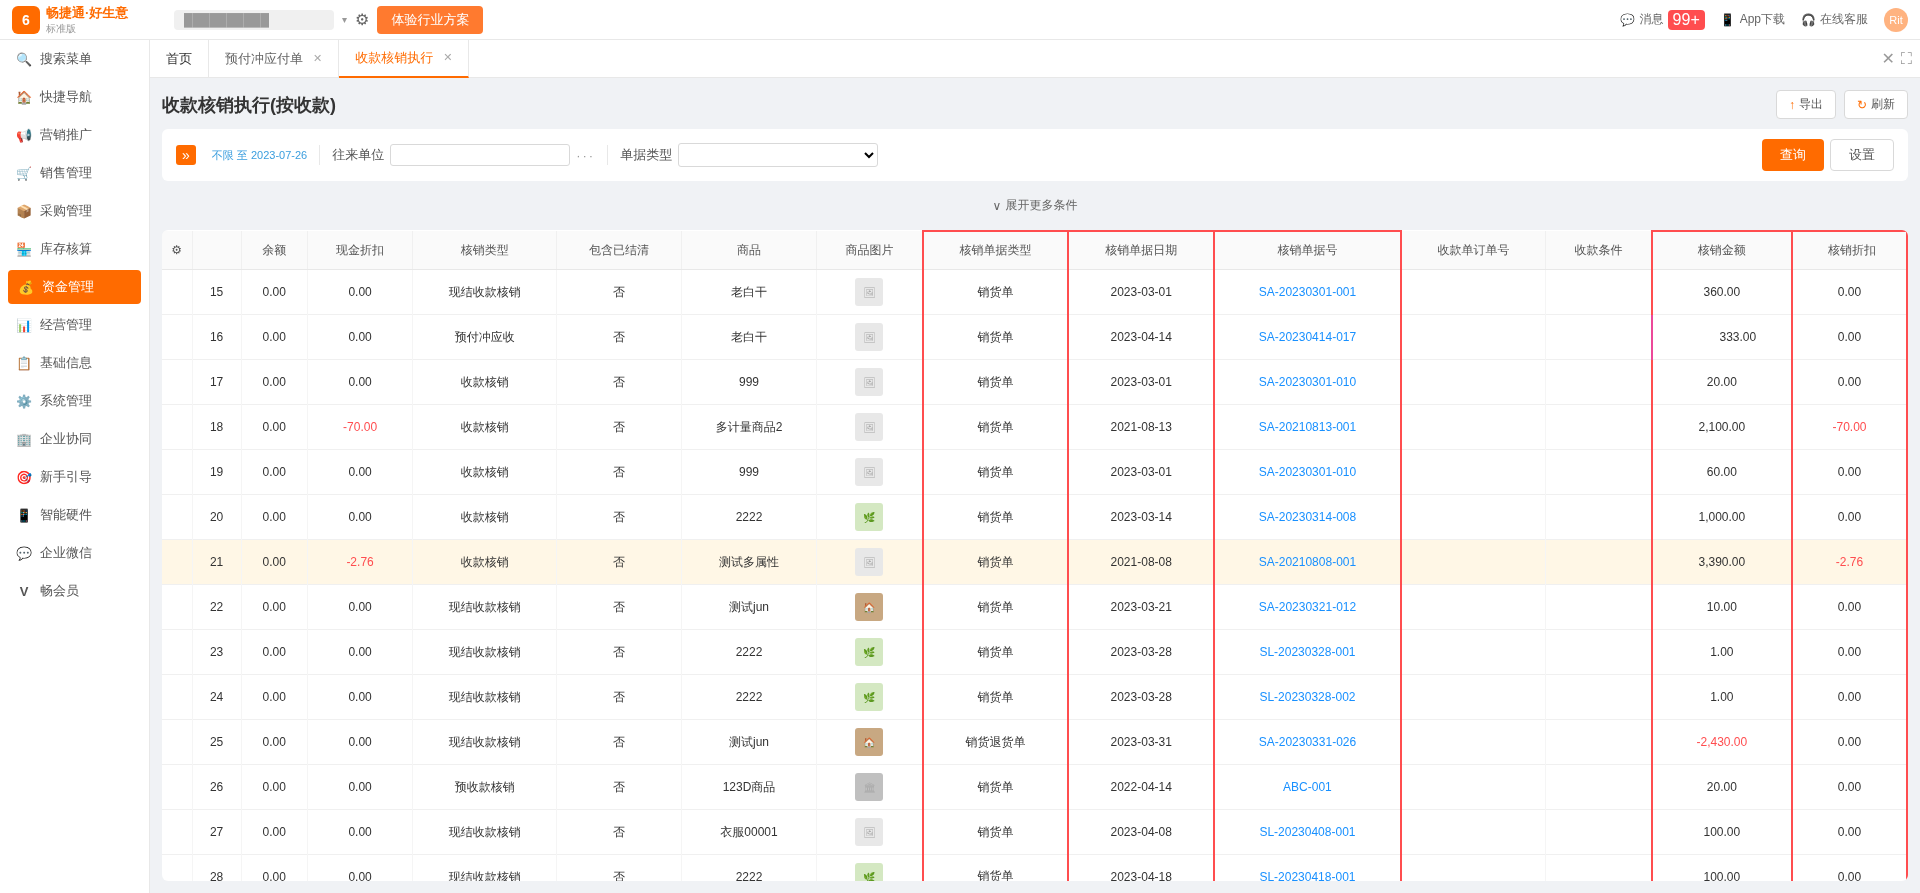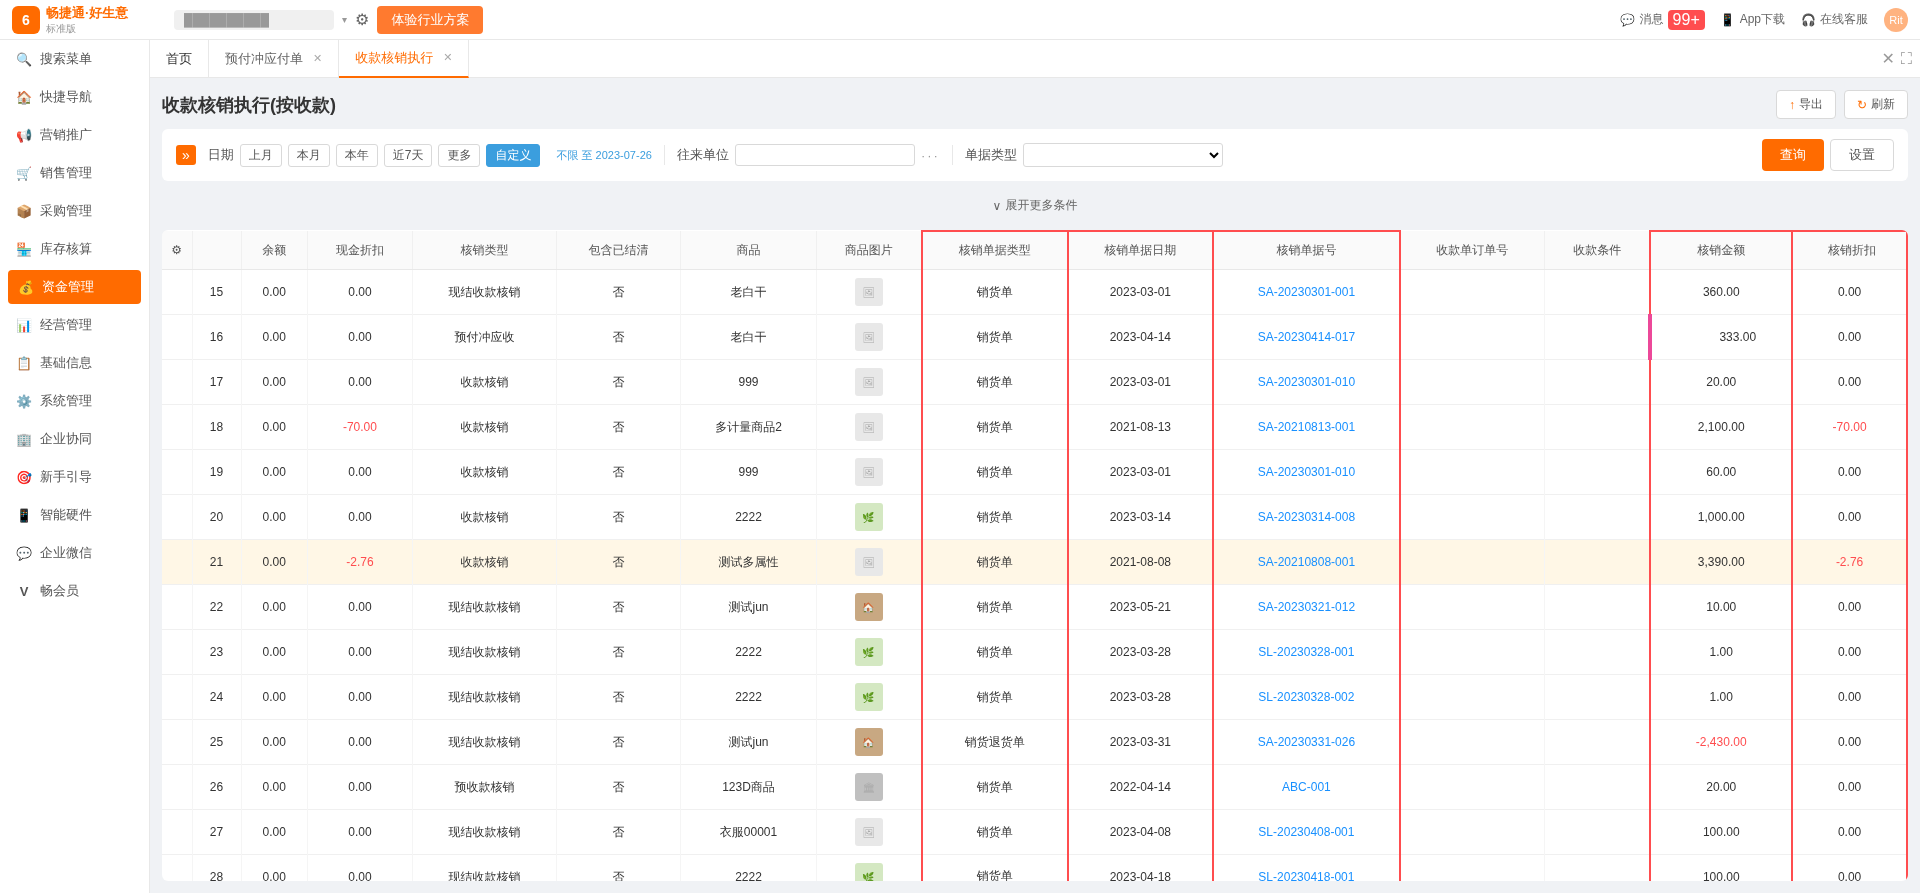--- a/index.html
+++ b/index.html
@@ -224,29 +224,20 @@
           <button class="action-btn">
             <span class="icon">↻</span>
             <span>刷新</span>
           </button>
         </div>
       </div>
 
       <div class="filter-bar">
         <div style="display:flex;align-items:center;gap:6px;">
           <span style="background:#ff6b00;color:white;padding:2px 6px;border-radius:3px;cursor:pointer;font-size:14px;">»</span>
-        </div>
-        <div class="filter-section">
-          <span class="filter-label">日期</span>
-          <button class="filter-btn">上月</button>
-          <button class="filter-btn">本月</button>
-          <button class="filter-btn">本年</button>
-          <button class="filter-btn">近7天</button>
-          <button class="filter-btn">更多</button>
-          <button class="filter-btn custom">自定义</button>
         </div>
         <div style="margin-left:4px;">
           <div style="font-size:11px;color:#3b9ede;">不限 至 2023-07-26</div>
         </div>
         <div class="filter-divider"></div>
         <div class="filter-section">
           <span class="filter-label">往来单位</span>
           <input class="filter-input" type="text" style="">
           <span class="filter-dots">···</span>
         </div>
@@ -314,21 +305,21 @@
       <td class="">0.00</td>
       <td>预付冲应收</td>
       <td>否</td>
       <td>老白干</td>
       <td><div class="img-placeholder">🖼</div></td>
       <td style="border-left:2px solid #ff4d4f;border-right:2px solid #ff4d4f;">销货单</td>
       <td style="border-left:2px solid #ff4d4f;border-right:2px solid #ff4d4f;border-radius:14px;">2023-04-14</td>
       <td class="link-cell" style="border-left:2px solid #ff4d4f;border-right:2px solid #ff4d4f;">SA-20230414-017</td>
       <td></td>
       <td></td>
-      <td class="" style="border-left:4px solid #ec4899;border-right:2px solid #ff4d4f;padding-left:40px;">333.00</td>
+      <td class="" style="border-left:2px solid #ec4899;border-right:2px solid #ff4d4f;padding-left:40px;">333.00</td>
       <td class="" style="border-left:2px solid #ff4d4f;border-right:2px solid #ff4d4f;">0.00</td>
     </tr>
               <tr>
       <td></td>
       <td>17</td>
       <td>0.00</td>
       <td class="">0.00</td>
       <td>收款核销</td>
       <td>否</td>
       <td>999</td>
@@ -412,21 +403,21 @@
               <tr>
       <td></td>
       <td>22</td>
       <td>0.00</td>
       <td class="">0.00</td>
       <td>现结收款核销</td>
       <td>否</td>
       <td>测试jun</td>
       <td><div class="img-placeholder brown">🏠</div></td>
       <td style="border-left:2px solid #ff4d4f;border-right:2px solid #ff4d4f;">销货单</td>
-      <td style="border-left:2px solid #ff4d4f;border-right:2px solid #ff4d4f;">2023-05-21</td>
+      <td style="border-left:2px solid #ff4d4f;border-right:2px solid #ff4d4f;">2023-03-21</td>
       <td class="link-cell" style="border-left:2px solid #ff4d4f;border-right:2px solid #ff4d4f;">SA-20230321-012</td>
       <td></td>
       <td></td>
       <td class="" style="border-left:2px solid #ff4d4f;border-right:2px solid #ff4d4f;">10.00</td>
       <td class="" style="border-left:2px solid #ff4d4f;border-right:2px solid #ff4d4f;">0.00</td>
     </tr>
               <tr>
       <td></td>
       <td>23</td>
       <td>0.00</td>

